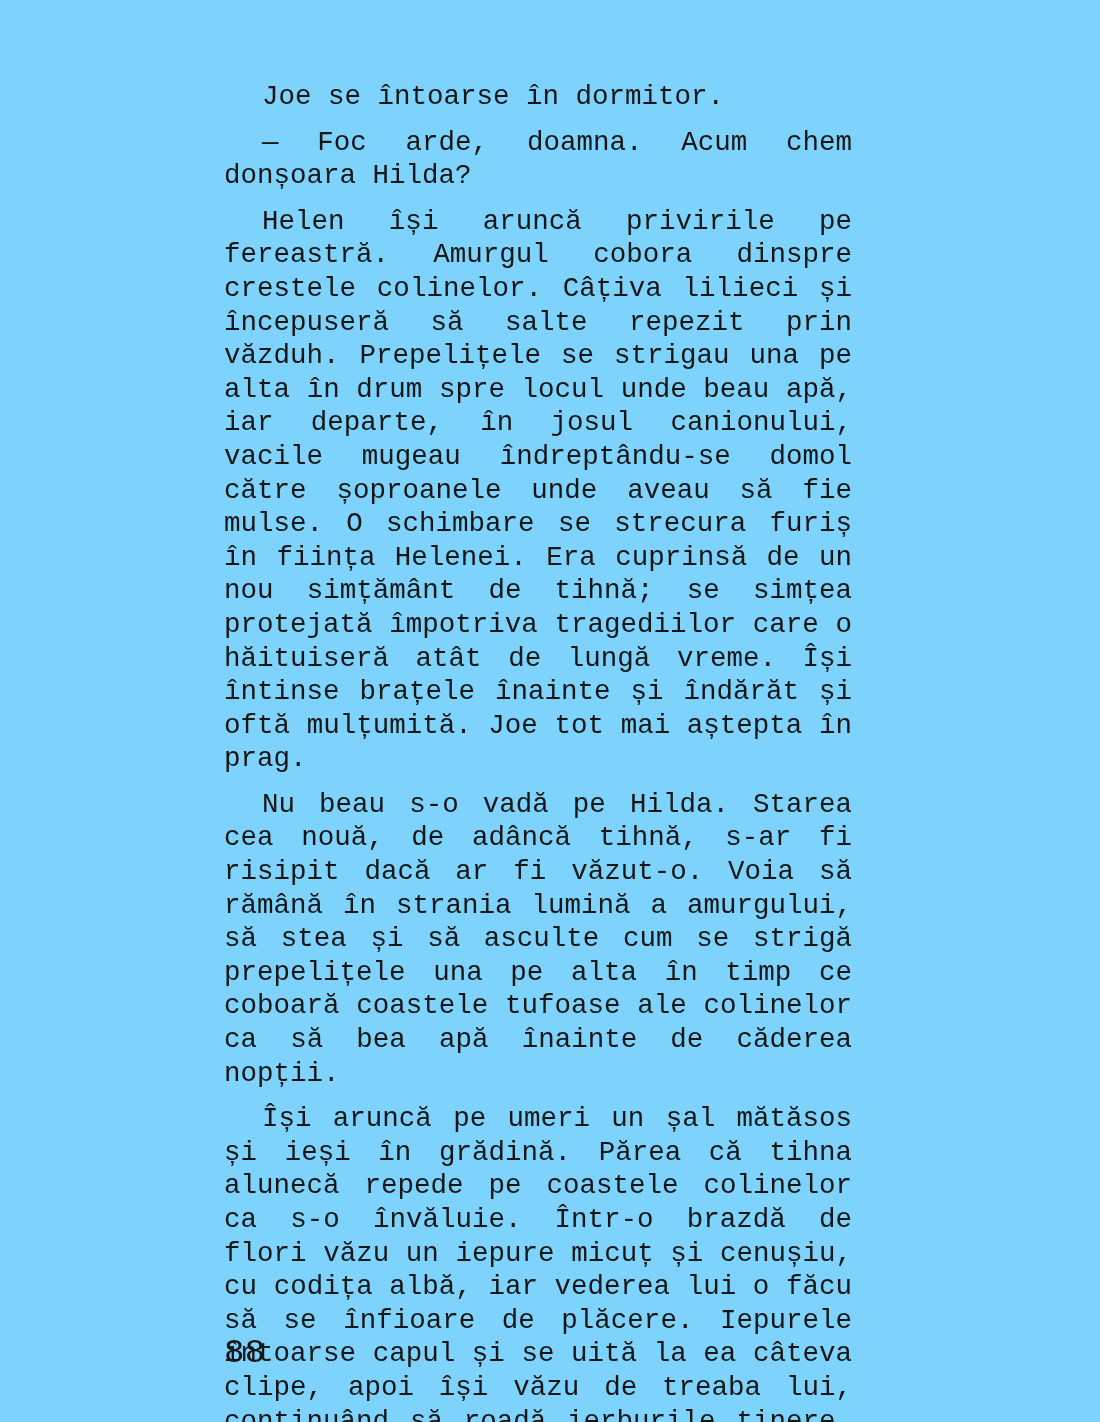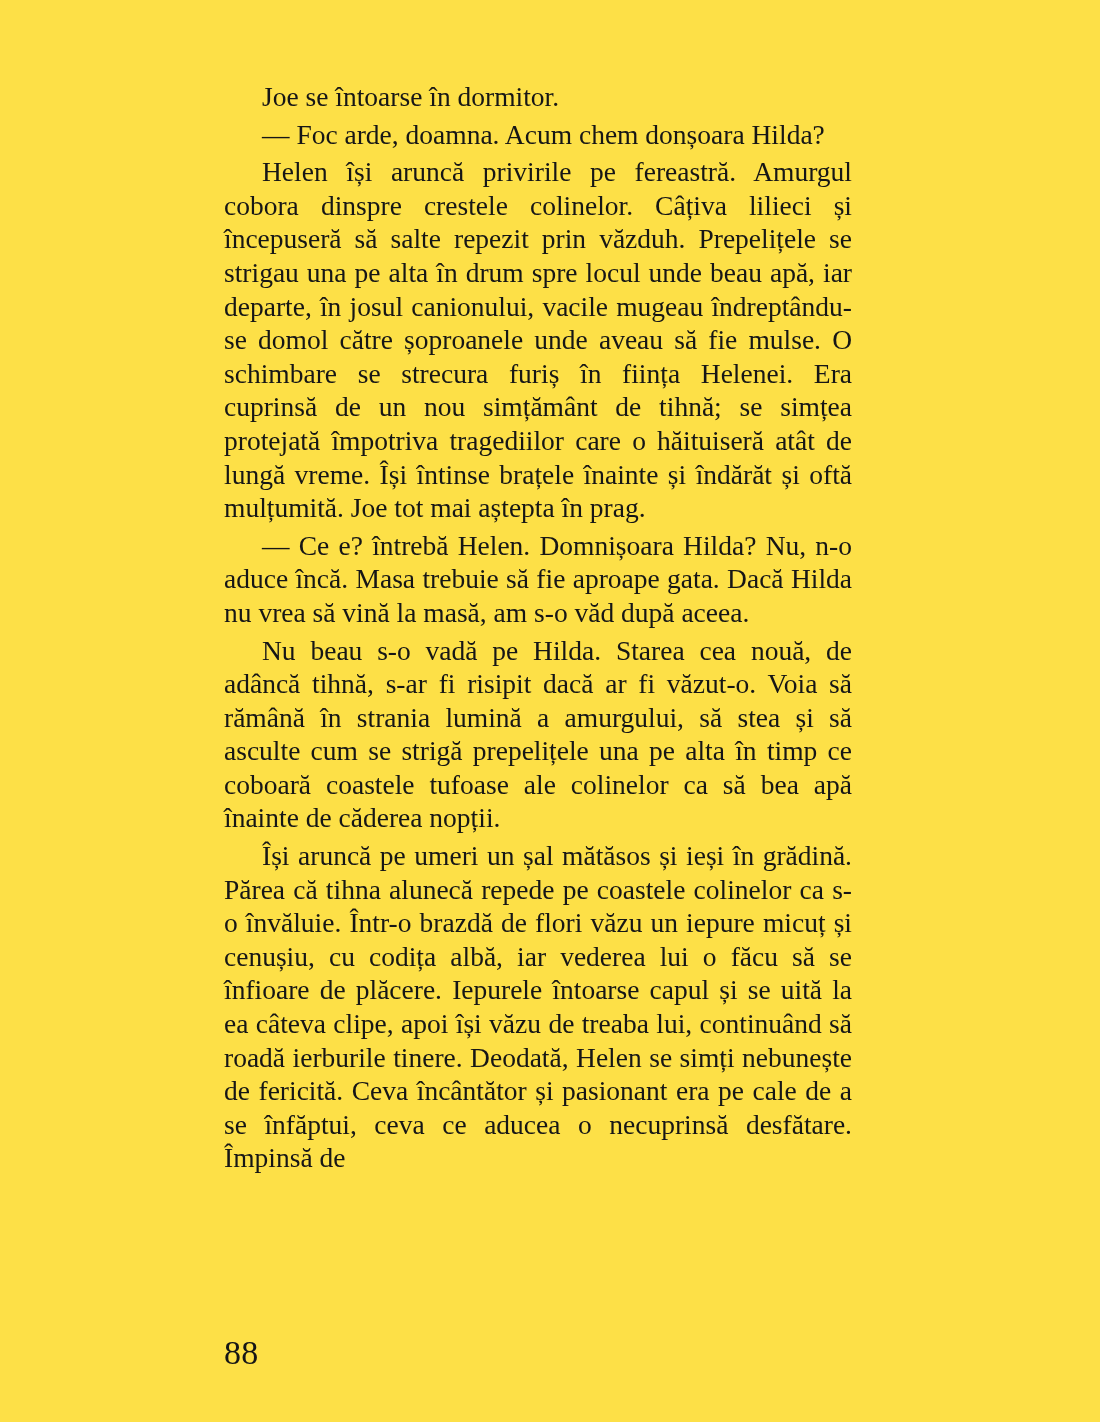--- a/index.html
+++ b/index.html
@@ -5,23 +5,23 @@
   html, body {
     margin: 0;
     padding: 0;
     background: #ffffff;
   }
 
   .page {
     position: relative;
     width: 1100px;
     height: 1422px;
-    background: #fde047;
+    background: #7dd3fc;
     overflow: hidden;
-    font-family: Liberation Serif, serif;
+    font-family: Liberation Mono, monospace;
     color: #1a1a1a;
   }
 
   .text-column {
     position: absolute;
     left: 224px;
     top: 80px;
     width: 628px;
   }
 
@@ -36,21 +36,21 @@
     hyphens: none;
     -webkit-hyphens: none;
   }
 
   
   .para:last-child {
     text-align: justify;
   }
 
   .para + .para {
-    margin-top: 4px;
+    margin-top: 12px;
   }
 
   .page-number {
     position: absolute;
     left: 224px;
     top: 1336px;
     font-size: 34px;
     line-height: 1;
     color: #161616;
     letter-spacing: 0.3px;
@@ -58,20 +58,19 @@
 </style>
 </head>
 <body>
 
 <div class="page">
 
   <div class="text-column">
     <p class="para">Joe se întoarse în dormitor.</p>
     <p class="para">— Foc arde, doamna. Acum chem donșoara Hilda?</p>
     <p class="para">Helen își aruncă privirile pe fereastră. Amurgul cobora dinspre crestele colinelor. Câțiva lilieci și începuseră să salte repezit prin văzduh. Prepelițele se strigau una pe alta în drum spre locul unde beau apă, iar departe, în josul canionului, vacile mugeau îndreptându-se domol către șoproanele unde aveau să fie mulse. O schimbare se strecura furiș în ființa Helenei. Era cuprinsă de un nou simțământ de tihnă; se simțea protejată împotriva tragediilor care o hăituiseră atât de lungă vreme. Își întinse brațele înainte și îndărăt și oftă mulțumită. Joe tot mai aștepta în prag.</p>
-    <p class="para">— Ce e? întrebă Helen. Domnișoara Hilda? Nu, n-o aduce încă. Masa trebuie să fie aproape gata. Dacă Hilda nu vrea să vină la masă, am s-o văd după aceea.</p>
     <p class="para">Nu beau s-o vadă pe Hilda. Starea cea nouă, de adâncă tihnă, s-ar fi risipit dacă ar fi văzut-o. Voia să rămână în strania lumină a amurgului, să stea și să asculte cum se strigă prepelițele una pe alta în timp ce coboară coastele tufoase ale colinelor ca să bea apă înainte de căderea nopții.</p>
     <p class="para">Își aruncă pe umeri un șal mătăsos și ieși în grădină. Părea că tihna alunecă repede pe coastele colinelor ca s-o învăluie. Într-o brazdă de flori văzu un iepure micuț și cenușiu, cu codița albă, iar vederea lui o făcu să se înfioare de plăcere. Iepurele întoarse capul și se uită la ea câteva clipe, apoi își văzu de treaba lui, continuând să roadă ierburile tinere. Deodată, Helen se simți nebunește de fericită. Ceva încântător și pasionant era pe cale de a se înfăptui, ceva ce aducea o necuprinsă desfătare. Împinsă de</p>
   </div>
 
   <div class="page-number">88</div>
 
 </div>
 
 </body></html>

